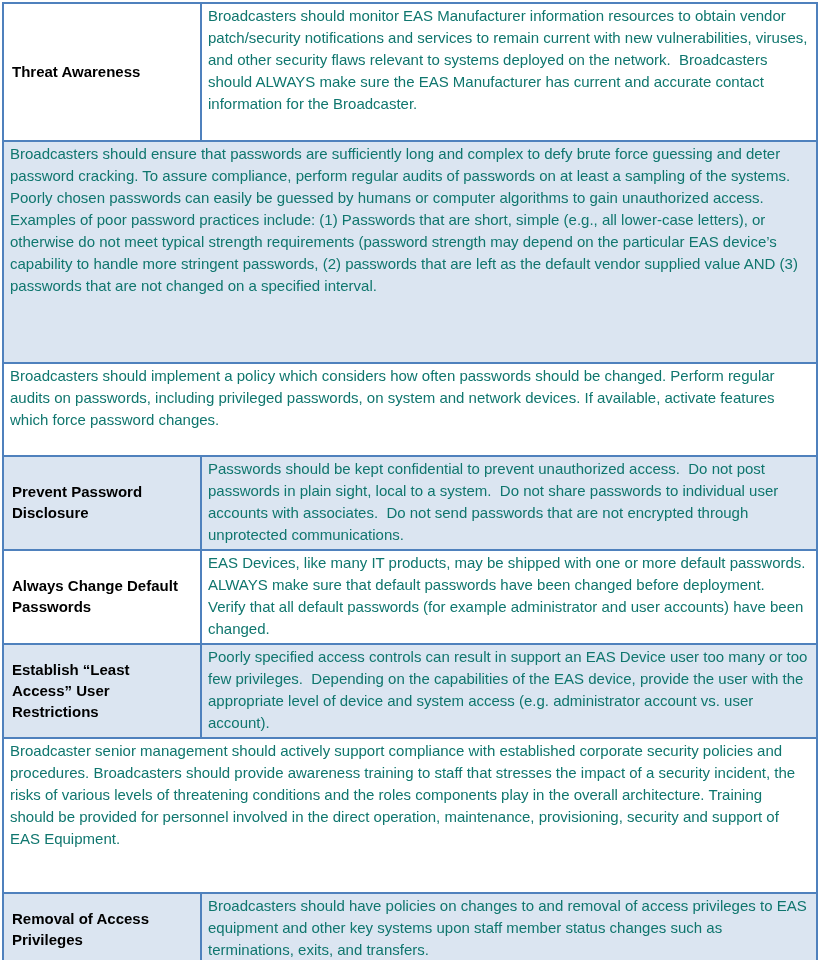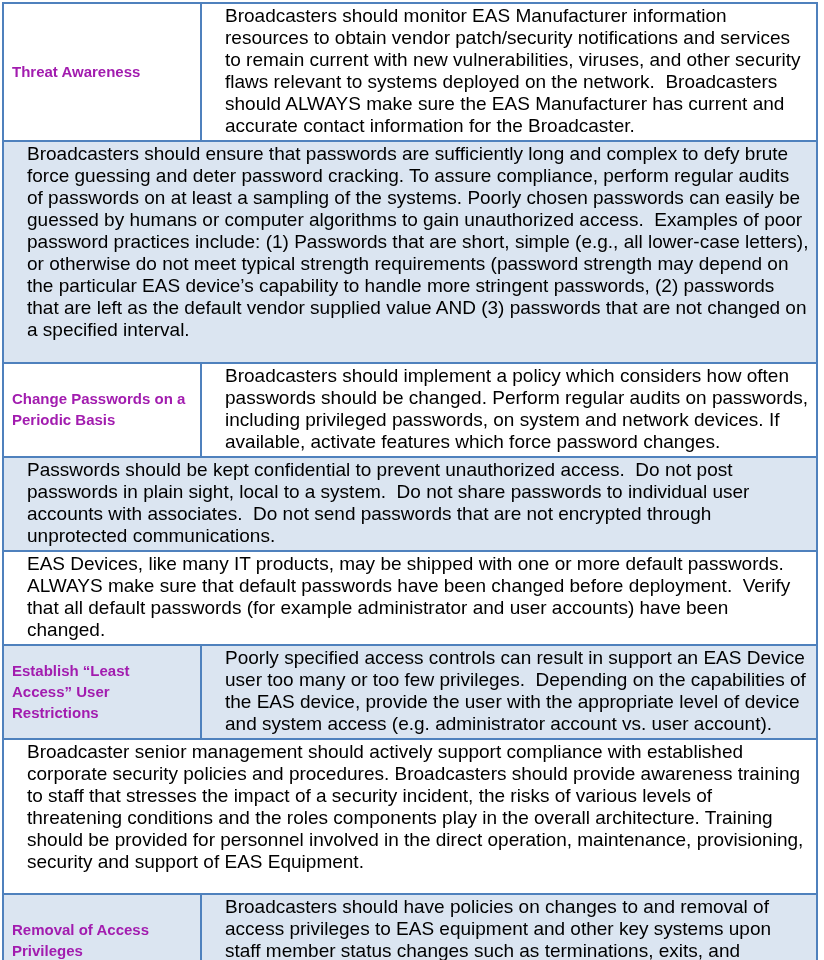--- a/index.html
+++ b/index.html
@@ -39,29 +39,29 @@
     flex: 0 0 198px;
     width: 198px;
     box-sizing: border-box;
     border-right: 2px solid #4F81BD;
     display: flex;
     align-items: center;
     padding: 4px 10px 6px 8px;
     font-size: 15px;
     line-height: 21px;
     font-weight: bold;
-    color: #a21caf;
+    color: #000000;
   }
   .bp-desc {
     flex: 1 1 auto;
     box-sizing: border-box;
-    padding: 1px 6px 3px 23px;
-    font-size: 19px;
+    padding: 1px 6px 3px 6px;
+    font-size: 15px;
     line-height: 22px;
-    color: #000000;
+    color: #0f766e;
     white-space: pre-wrap;
   }
   
   .bp-row:nth-child(1) { min-height: 136px; }
   .bp-row:nth-child(2) { min-height: 220px; }
   .bp-row:nth-child(3) { min-height: 91px; }
   .bp-row:nth-child(4) { min-height: 84px; }
   .bp-row:nth-child(5) { min-height: 89px; }
   .bp-row:nth-child(6) { min-height: 91px; }
   .bp-row:nth-child(7) { min-height: 153px; }
@@ -76,29 +76,30 @@
     <div class="bp-row">
       <div class="bp-topic">Threat Awareness</div>
       <div class="bp-desc">Broadcasters should monitor EAS Manufacturer information resources to obtain vendor patch/security notifications and services to remain current with new vulnerabilities, viruses, and other security flaws relevant to systems deployed on the network.  Broadcasters should ALWAYS make sure the EAS Manufacturer has current and accurate contact information for the Broadcaster.</div>
     </div>
 
     <div class="bp-row shaded">
       <div class="bp-desc">Broadcasters should ensure that passwords are sufficiently long and complex to defy brute force guessing and deter password cracking. To assure compliance, perform regular audits of passwords on at least a sampling of the systems. Poorly chosen passwords can easily be guessed by humans or computer algorithms to gain unauthorized access.  Examples of poor password practices include: (1) Passwords that are short, simple (e.g., all lower-case letters), or otherwise do not meet typical strength requirements (password strength may depend on the particular EAS device’s capability to handle more stringent passwords, (2) passwords that are left as the default vendor supplied value AND (3) passwords that are not changed on a specified interval.</div>
     </div>
 
     <div class="bp-row">
-      <div class="bp-topic">Change Passwords on a Periodic Basis</div>
       <div class="bp-desc">Broadcasters should implement a policy which considers how often passwords should be changed. Perform regular audits on passwords, including privileged passwords, on system and network devices. If available, activate features which force password changes.</div>
     </div>
 
     <div class="bp-row shaded">
+      <div class="bp-topic">Prevent Password Disclosure</div>
       <div class="bp-desc">Passwords should be kept confidential to prevent unauthorized access.  Do not post passwords in plain sight, local to a system.  Do not share passwords to individual user accounts with associates.  Do not send passwords that are not encrypted through unprotected communications.</div>
     </div>
 
     <div class="bp-row">
+      <div class="bp-topic">Always Change Default Passwords</div>
       <div class="bp-desc">EAS Devices, like many IT products, may be shipped with one or more default passwords.  ALWAYS make sure that default passwords have been changed before deployment.  Verify that all default passwords (for example administrator and user accounts) have been changed.</div>
     </div>
 
     <div class="bp-row shaded">
       <div class="bp-topic">Establish “Least Access” User Restrictions</div>
       <div class="bp-desc">Poorly specified access controls can result in support an EAS Device user too many or too few privileges.  Depending on the capabilities of the EAS device, provide the user with the appropriate level of device and system access (e.g. administrator account vs. user account).</div>
     </div>
 
     <div class="bp-row">
       <div class="bp-desc">Broadcaster senior management should actively support compliance with established corporate security policies and procedures. Broadcasters should provide awareness training to staff that stresses the impact of a security incident, the risks of various levels of threatening conditions and the roles components play in the overall architecture. Training should be provided for personnel involved in the direct operation, maintenance, provisioning, security and support of EAS Equipment.</div>

